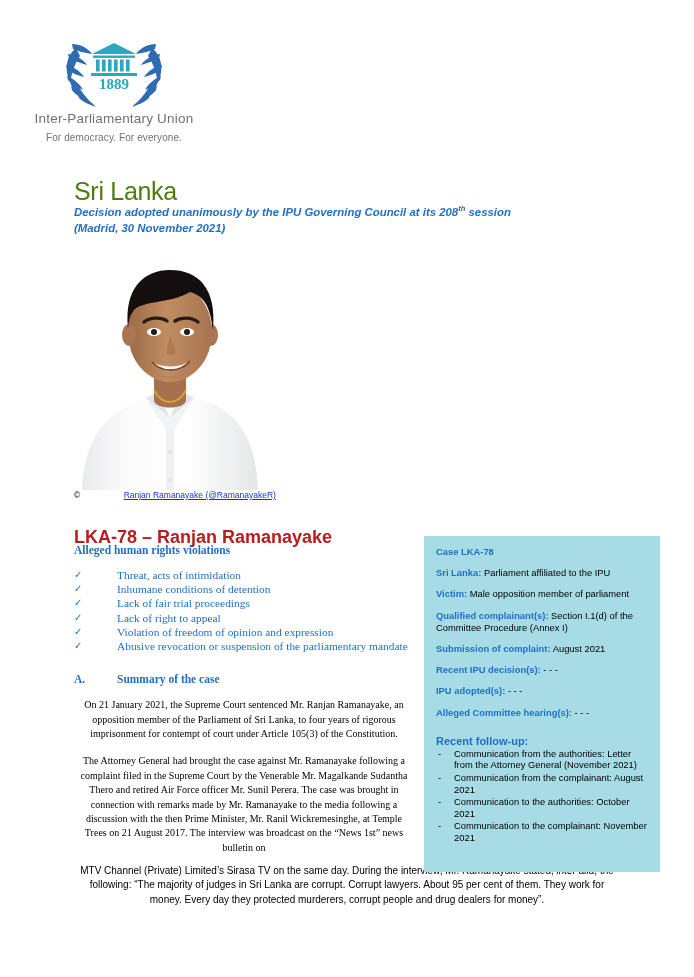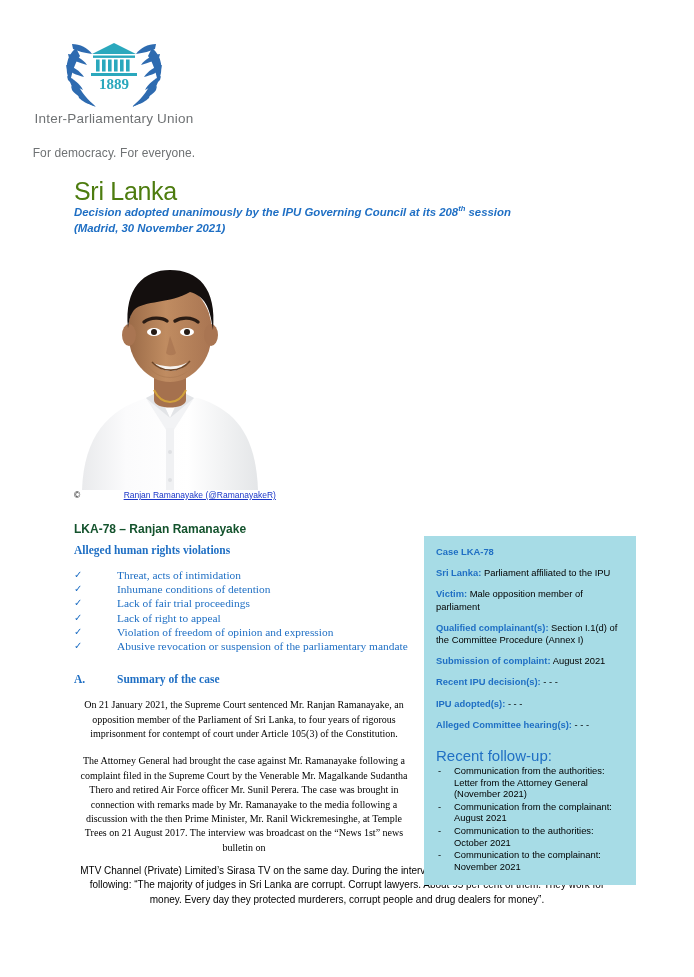--- a/index.html
+++ b/index.html
@@ -40,23 +40,23 @@
   }
   .logo-name {
     font-size: 13.5px;
     color: #6f7274;
     letter-spacing: 0.2px;
     margin-top: 3px;
     white-space: nowrap;
     text-align: center;
   }
   .logo-tagline {
-    font-size: 12px;
+    font-size: 10px;
     color: #6f7274;
-    margin-top: 20px;
+    margin-top: 6px;
     letter-spacing: 0.1px;
   }
 
   
   .country-title {
     position: absolute;
     left: 74px;
     top: 160px;
     font-size: 25px;
     font-weight: 400;
@@ -106,22 +106,22 @@
     color: #1a36c8;
     text-decoration: underline;
     padding-left: 41px;
   }
 
   
   .case-name {
     position: absolute;
     left: 74px;
     top: 512px;
-    font-size: 12px;
-    color: #14532d;
+    font-size: 18px;
+    color: #b91c1c;
   }
 
   
   .left-col {
     position: absolute;
     left: 74px;
     top: 544px;
     width: 340px;
     font-family: Liberation Serif, serif;
   }
@@ -181,21 +181,21 @@
     top: 864px;
     width: 546px;
   }
   .wide-col .body-para { margin-bottom: 0; }
 
   
   .info-box {
     position: absolute;
     left: 424px;
     top: 536px;
-    width: 212px;
+    width: 236px;
     min-height: 336px;
     background: #a7dce6;
     padding: 10px 9px 12px 12px;
     box-sizing: border-box;
   }
   .info-row {
     font-size: 9.4px;
     line-height: 12.2px;
     color: #000000;
     margin-bottom: 9px;
@@ -205,22 +205,22 @@
     color: #1f6fc4;
   }
   .info-row .val {
     color: #000000;
   }
   .info-row.case-id {
     font-weight: bold;
     color: #1f6fc4;
   }
   .followup-head {
-    font-size: 15px;
-    font-weight: normal;
+    font-size: 11px;
+    font-weight: bold;
     color: #1f6fc4;
     margin-bottom: 1px;
     margin-top: 16px;
   }
   .followup-list {
     list-style: none;
     margin: 0;
     padding: 0;
   }
   .followup-list li {

